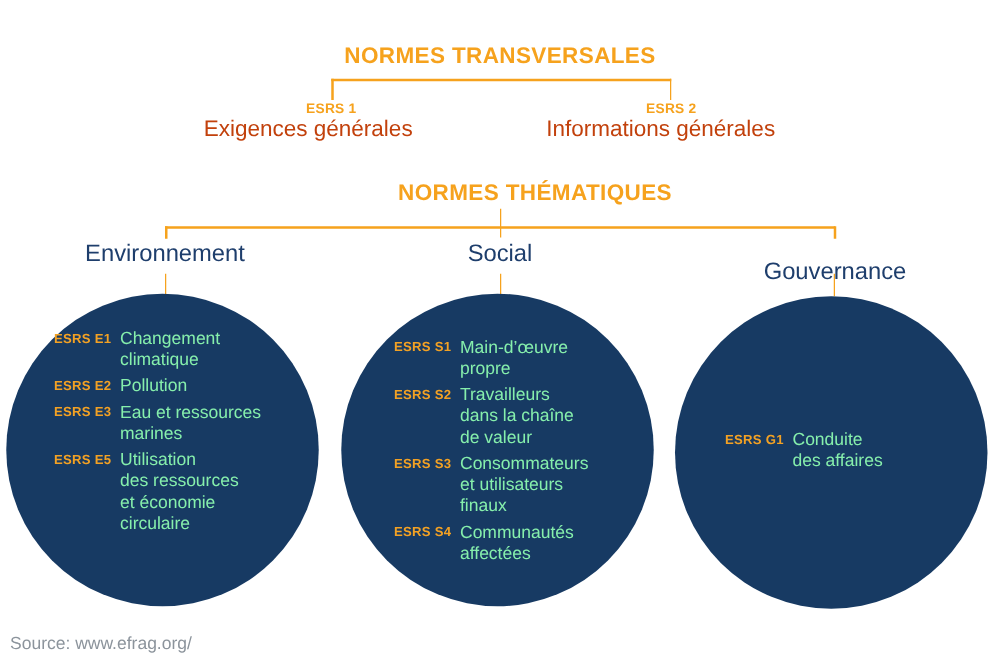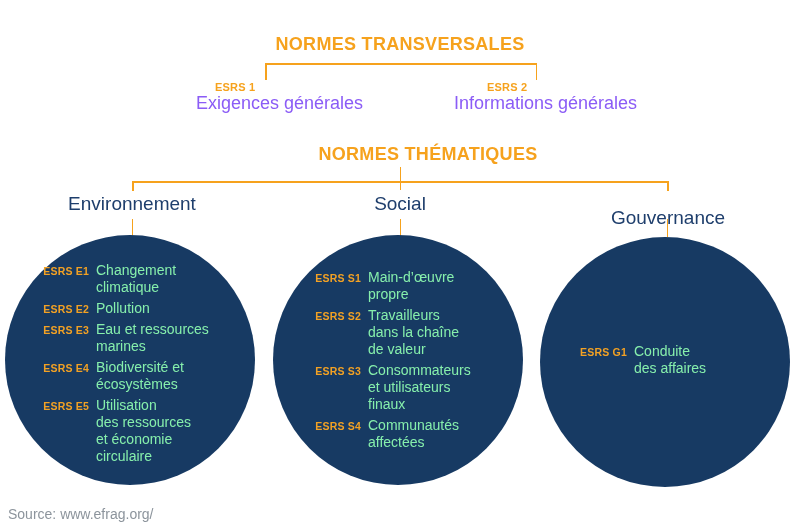--- a/index.html
+++ b/index.html
@@ -17,28 +17,29 @@
     text-align:center;
     color:#F6A21D;
     font-size:18px; font-weight:bold;
     letter-spacing:0.3px;
   }
   .oline { position:absolute; background:#F6A21D; }
   .oline.h { height:1.5px; }
   .oline.v { width:1.5px; }
   .code-label {
     position:absolute; width:100px;
+    text-align:center;
     color:#F6A21D;
     font-size:11px; font-weight:bold;
     letter-spacing:0.2px;
   }
   .big-label {
     position:absolute; width:200px;
-    text-align:right;
-    color:#8b5cf6;
+    text-align:left;
+    color:#c2410c;
     font-size:18px;
   }
   .group-label {
     position:absolute; width:200px;
     text-align:center;
     color:#1E3E6C;
     font-size:19px;
   }
   .circle {
     position:absolute;
@@ -112,25 +113,20 @@
       <div class="item">
         <span class="code">ESRS E2</span>
         <span class="label">Pollution</span>
       </div>
       <div class="item">
         <span class="code">ESRS E3</span>
         <span class="label">Eau et ressources
 marines</span>
       </div>
       <div class="item">
-        <span class="code">ESRS E4</span>
-        <span class="label">Biodiversité et
-écosystèmes</span>
-      </div>
-      <div class="item">
         <span class="code">ESRS E5</span>
         <span class="label">Utilisation
 des ressources
 et économie
 circulaire</span>
       </div>
     </div>
   </div>
 
   <div class="circle" style="left:273px; top:235px;">

